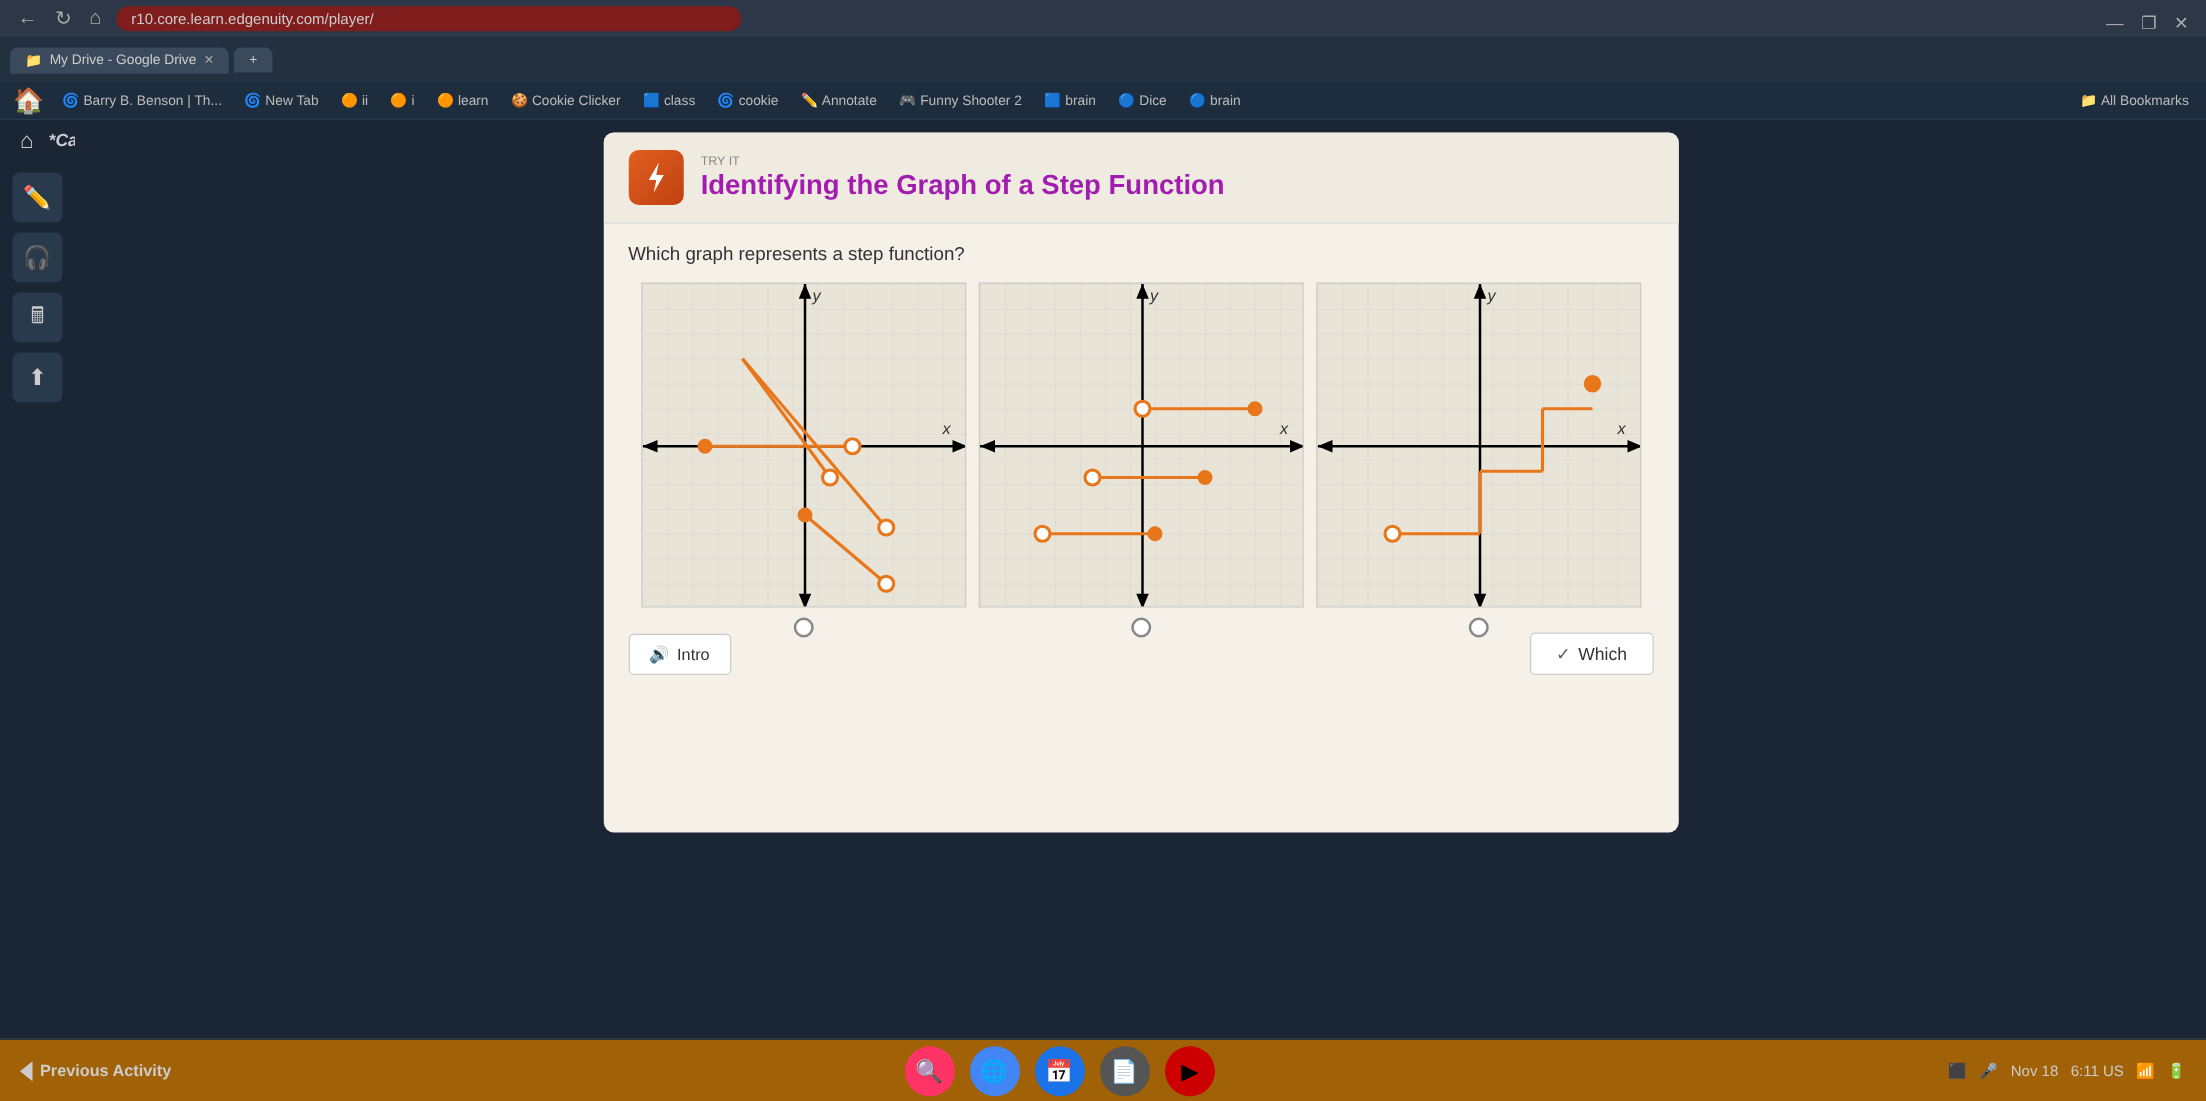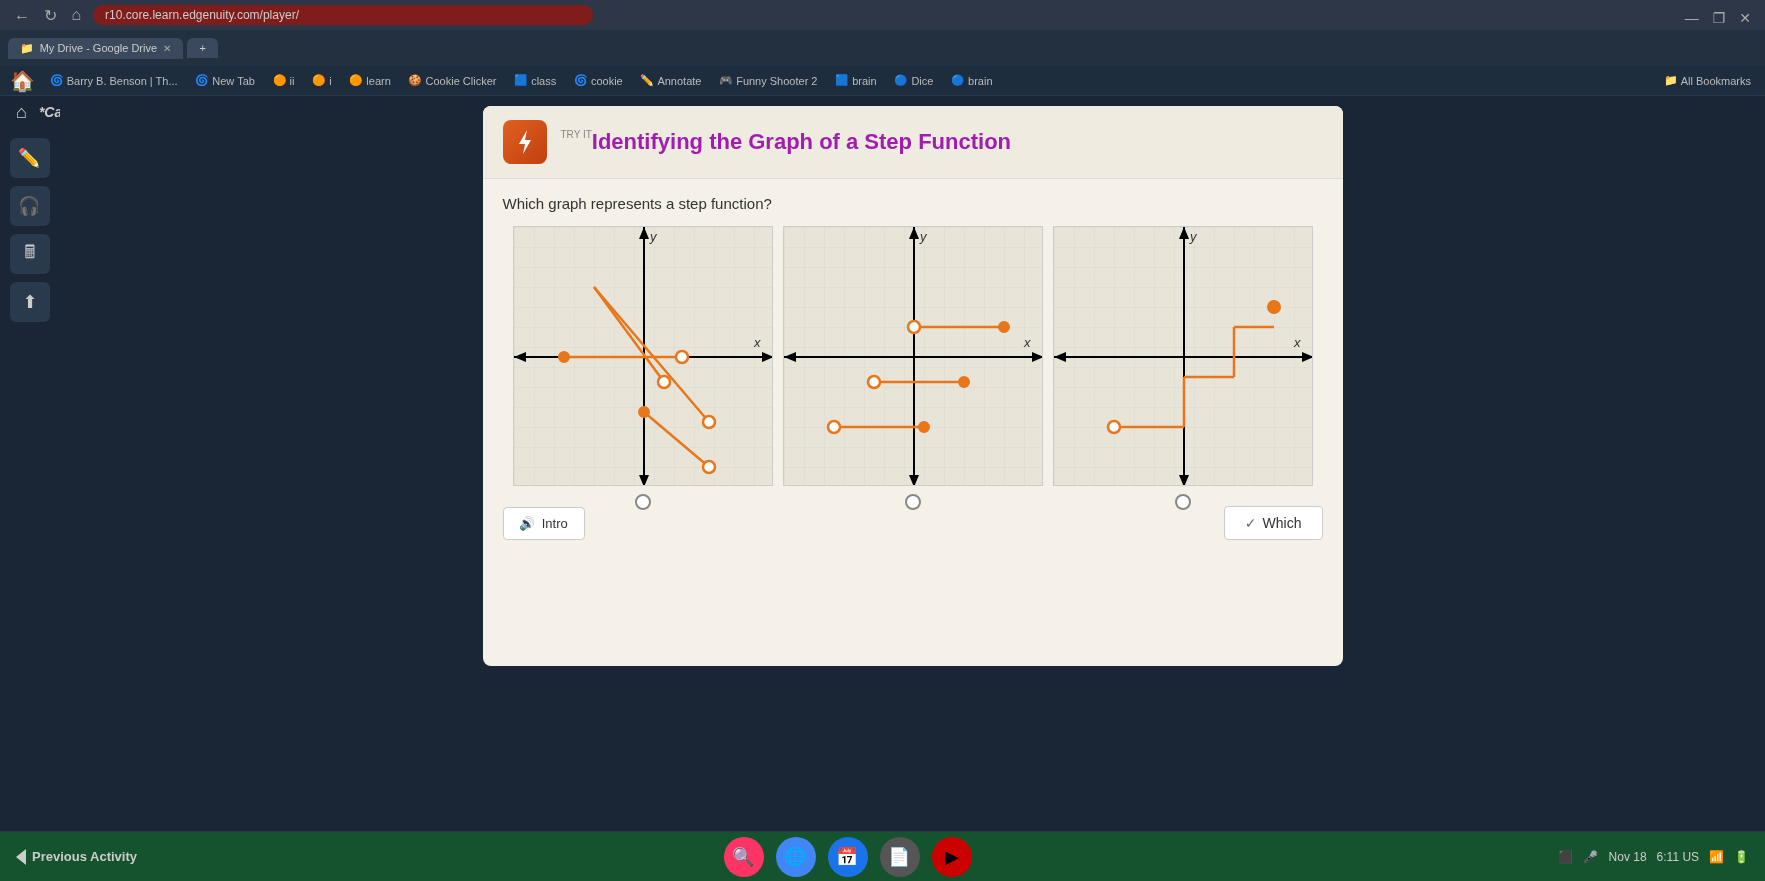--- a/index.html
+++ b/index.html
@@ -156,20 +156,21 @@
       background: linear-gradient(135deg, #e06020, #c04010);
       border-radius: 8px;
       display: flex;
       align-items: center;
       justify-content: center;
       color: white;
       font-size: 20px;
     }
     .card-title-section {
       display: flex;
+      flex-direction: column;
     }
     .try-it-label {
       font-size: 10px;
       color: #888;
       text-transform: uppercase;
     }
     .card-title {
       font-size: 22px;
       color: #a21caf;
       font-weight: bold;
@@ -267,21 +268,21 @@
       gap: 6px;
     }
 
     
     .taskbar {
       position: absolute;
       bottom: 0;
       left: 0;
       right: 0;
       height: 50px;
-      background: #14532d;
+      background: #a16207;
       display: flex;
       align-items: center;
       justify-content: space-between;
       padding: 0 16px;
       border-top: 1px solid #2a3848;
     }
     .taskbar-left {
       display: flex;
       align-items: center;
       gap: 10px;

